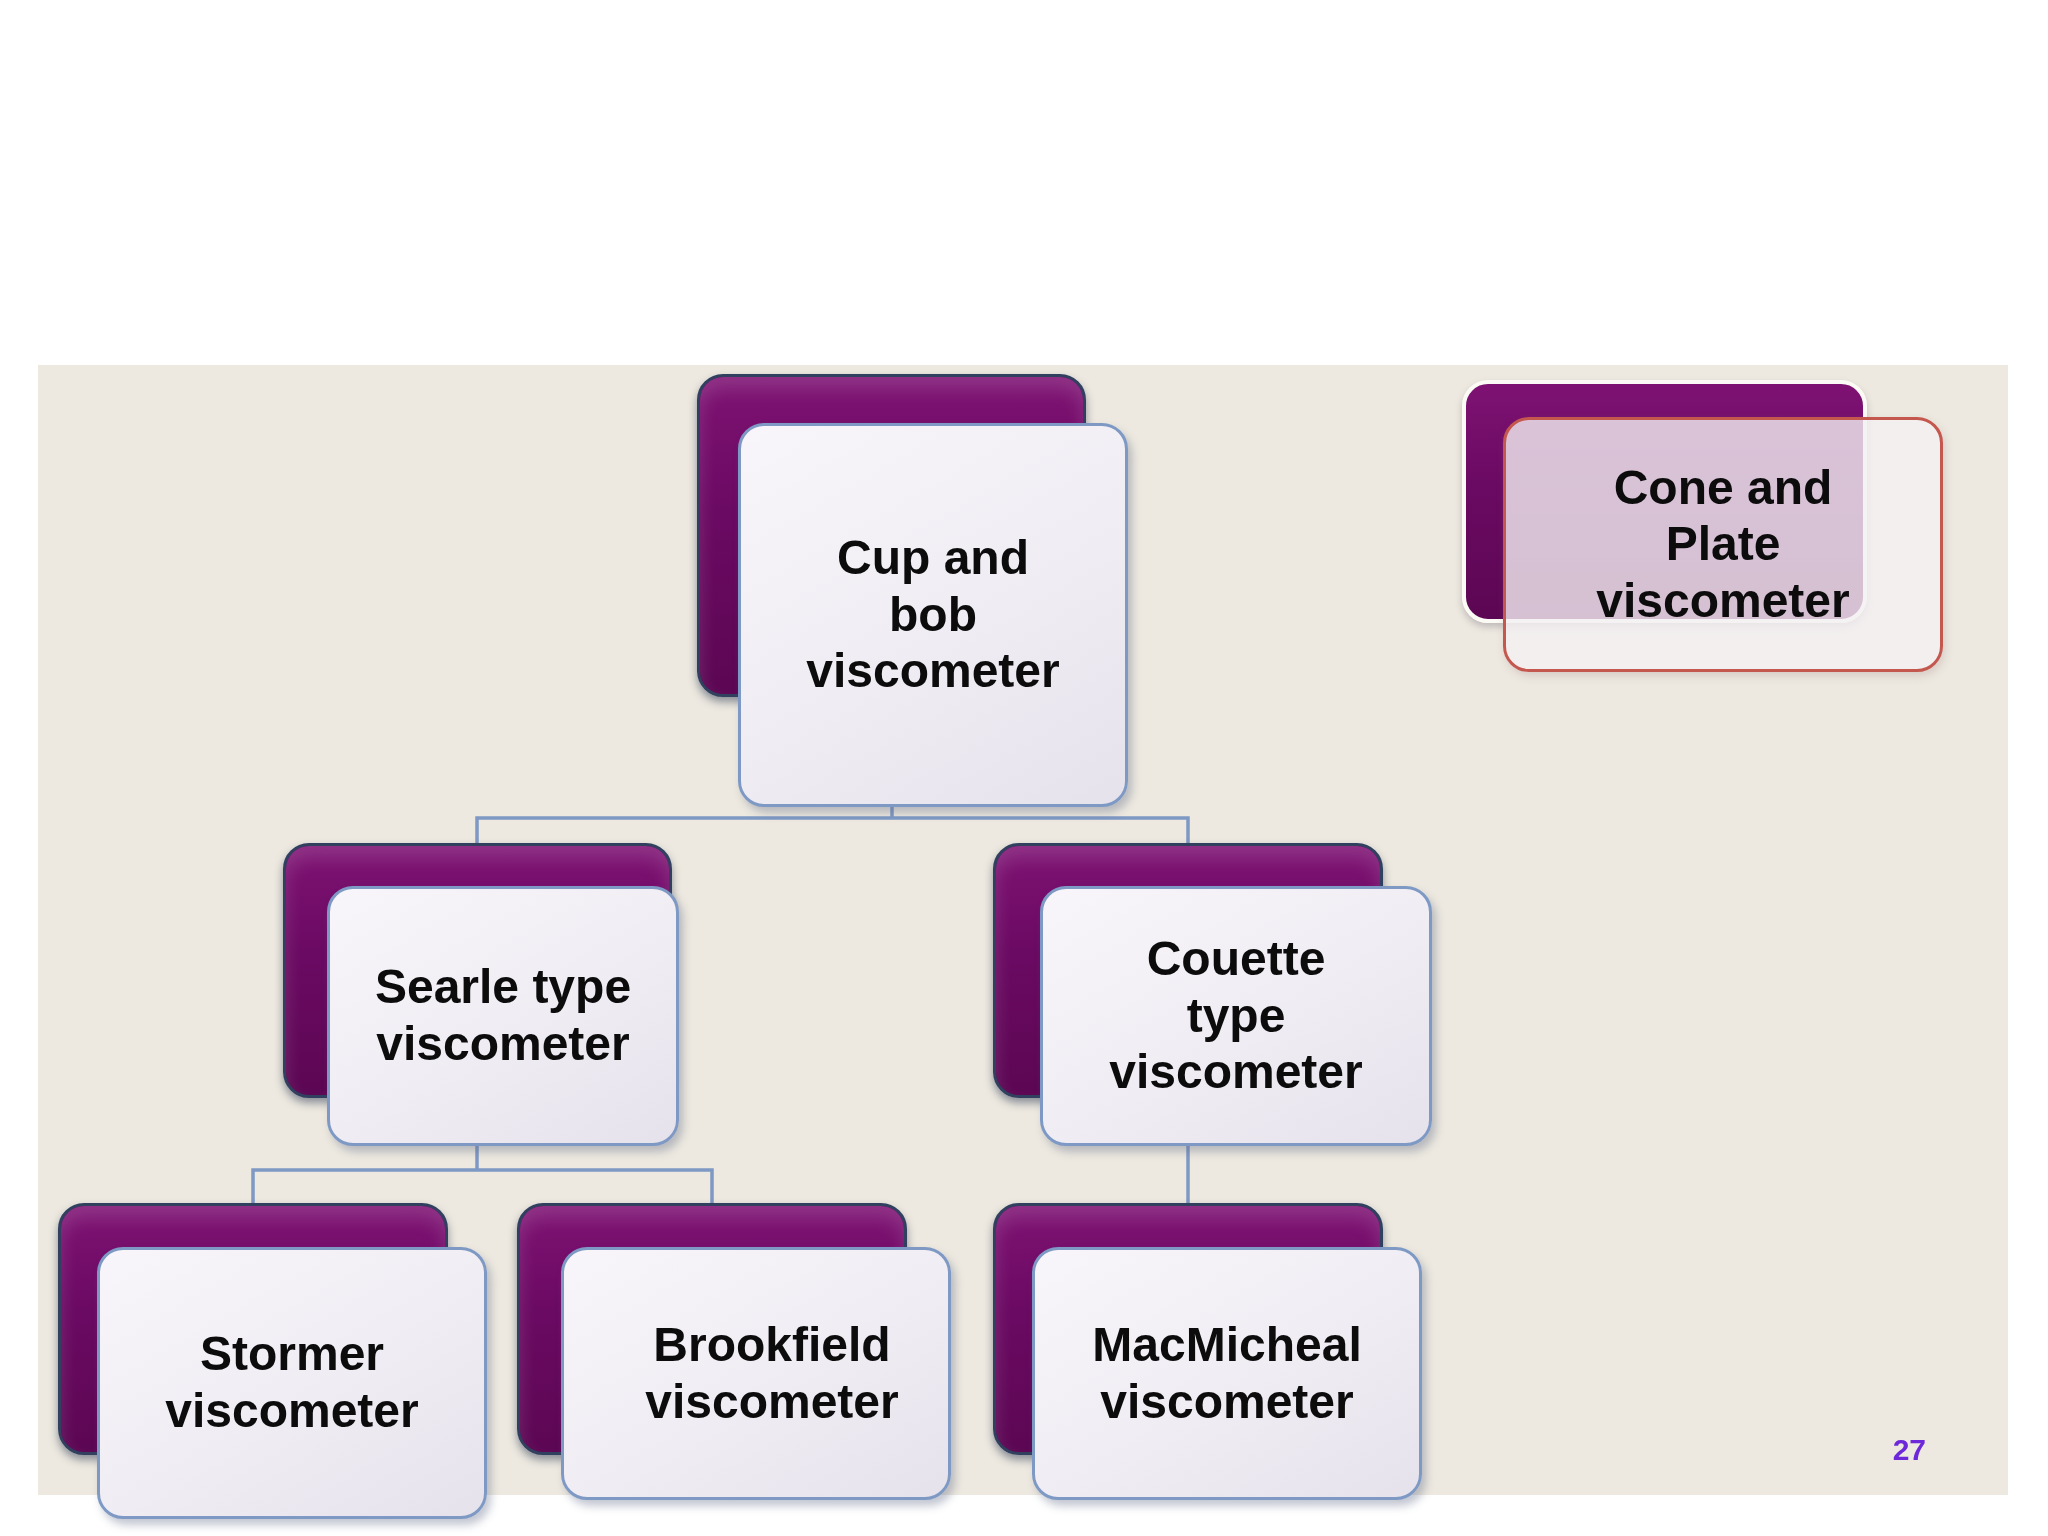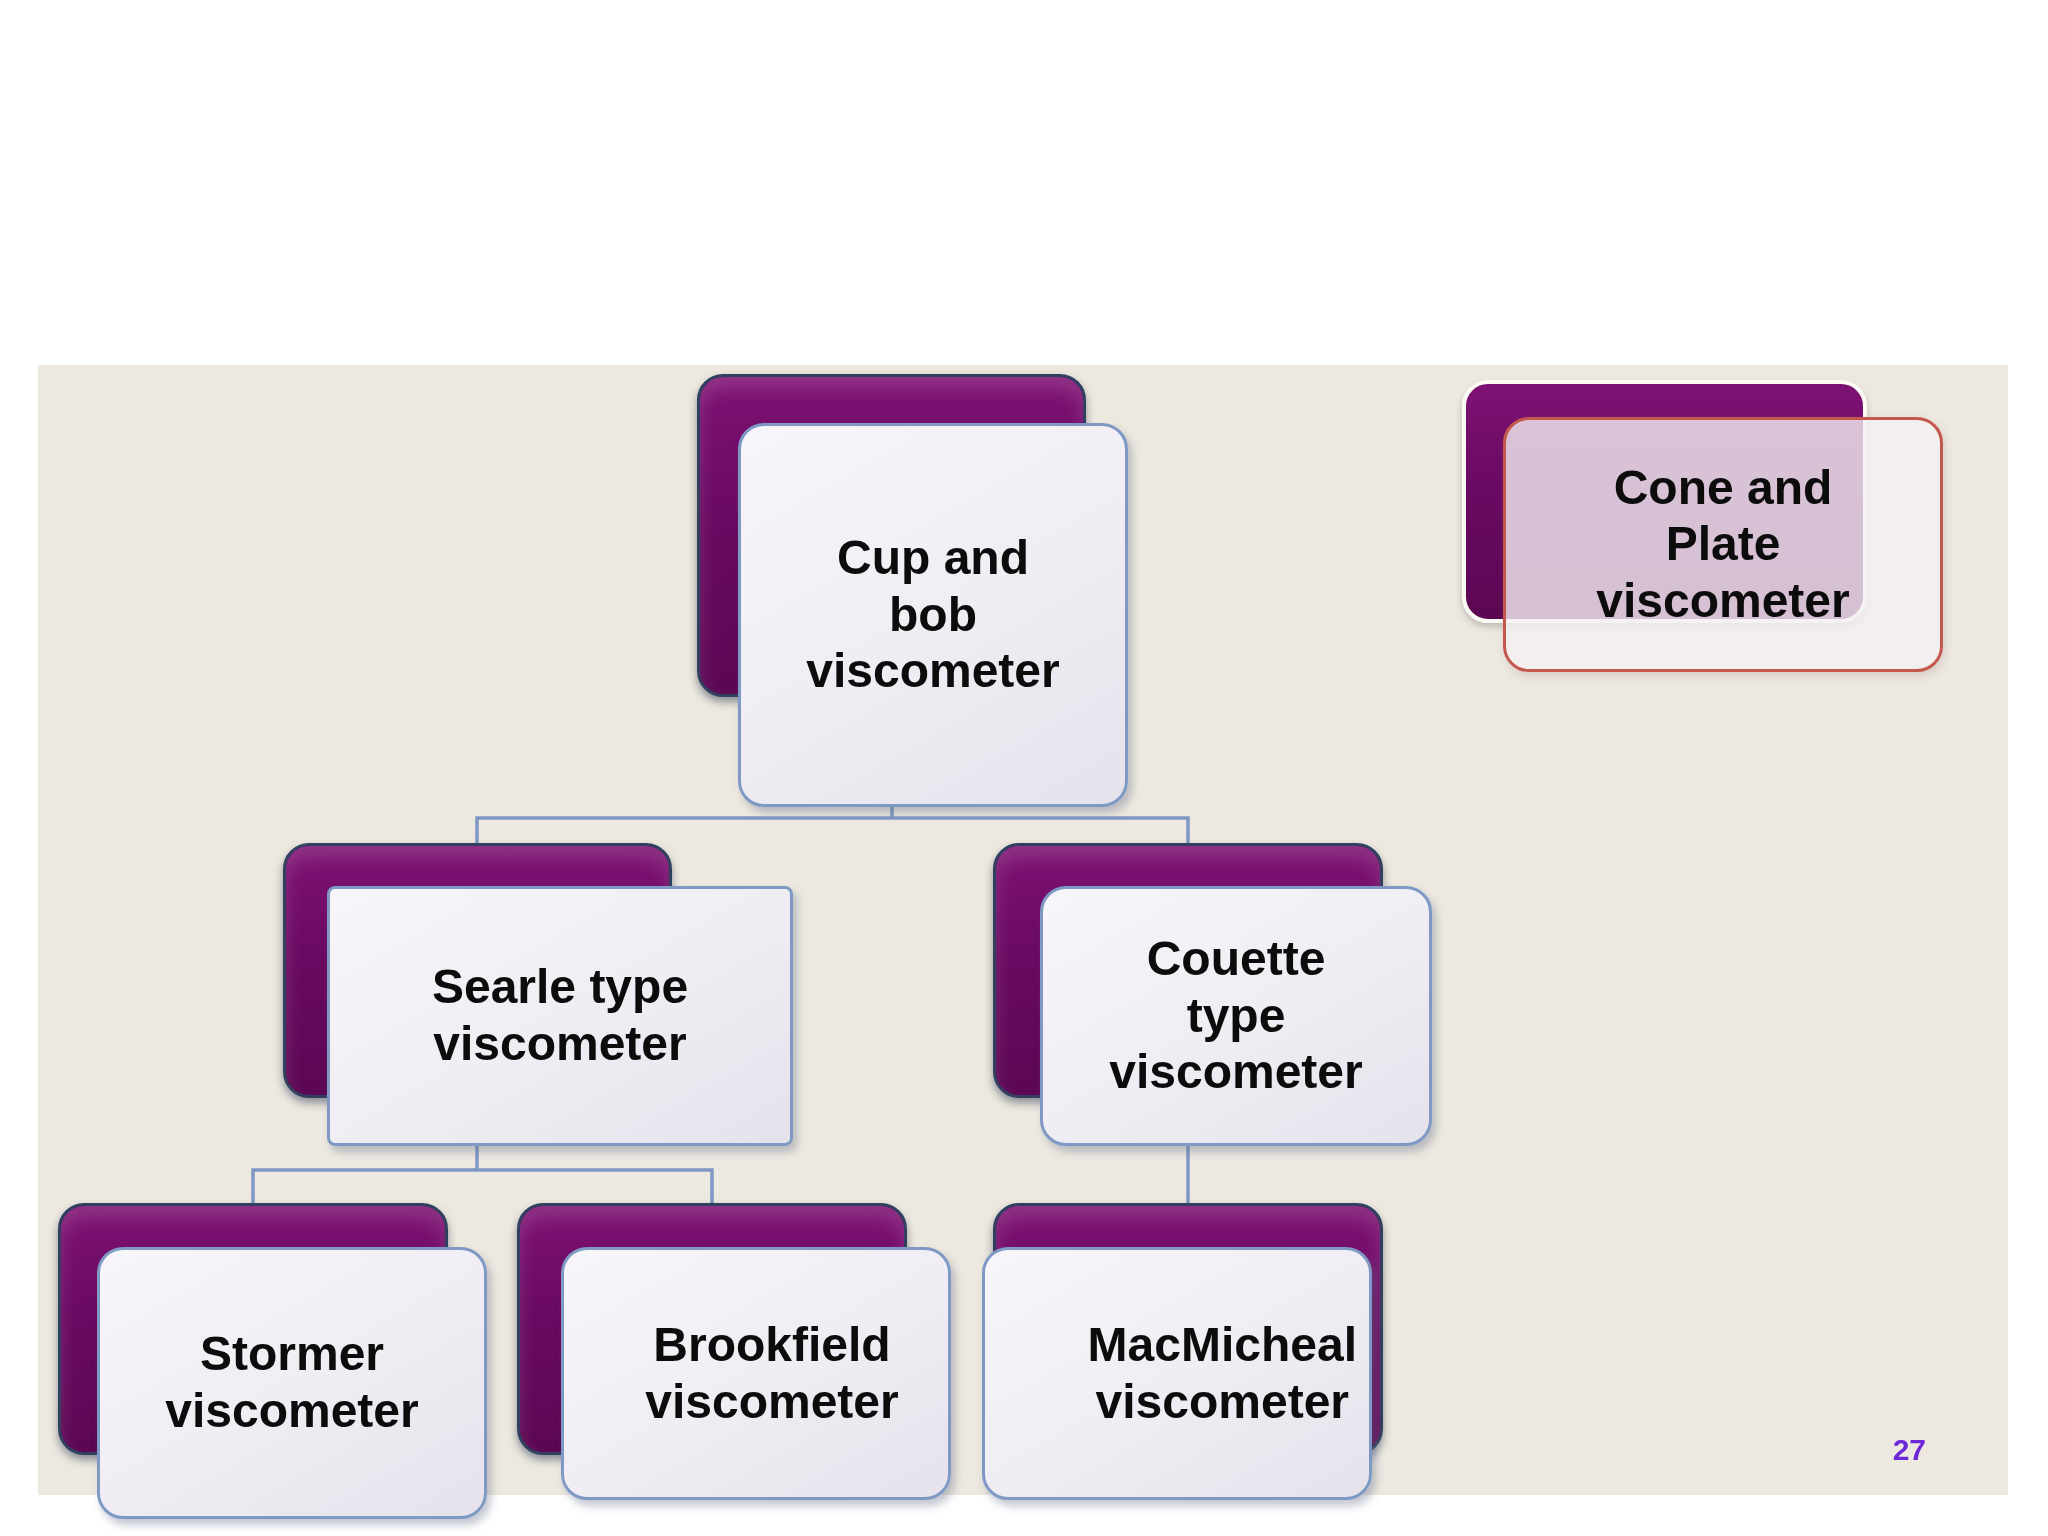--- a/index.html
+++ b/index.html
@@ -53,29 +53,29 @@
     border:3px solid #C4574E;
     box-shadow:2px 4px 8px rgba(150,120,120,0.25);
   }
 
   
   .n-cup   .back {left:659px; top:9px;   width:389px;height:323px;}
   .n-cup   .front{left:700px; top:58px;  width:390px;height:384px;}
   .n-cone  .back {left:1424px;top:15px;  width:405px;height:243px;}
   .n-cone  .front{left:1465px;top:52px;  width:440px;height:255px;} 
   .n-searle .back {left:245px; top:478px;width:389px;height:255px;}
-  .n-searle .front{left:289px; top:521px;width:466px;height:260px;border-radius:8px;}
+  .n-searle .front{left:289px; top:521px;width:352px;height:260px;}
   .n-couette .back {left:955px;top:478px;width:390px;height:255px;}
   .n-couette .front{left:1002px;top:521px;width:392px;height:260px;}
   .n-stormer .back {left:20px; top:838px;width:390px;height:252px;}
   .n-stormer .front{left:59px; top:882px;width:390px;height:272px;}
   .n-brook .back {left:479px;top:838px;width:390px;height:252px;}
   .n-brook .front{left:523px;top:882px;width:390px;height:253px;padding-left:32px;}
   .n-mac   .back {left:955px;top:838px;width:390px;height:252px;}
-  .n-mac   .front{left:944px;top:882px;width:390px;height:253px;justify-content:flex-end;}
+  .n-mac   .front{left:994px;top:882px;width:390px;height:253px;}
 
   
   .page-number{
     position:absolute;right:82px;top:1068px;
     font-size:30px;font-weight:bold;color:#6d28d9;
   }
 </style>
 </head>
 <body>
 

